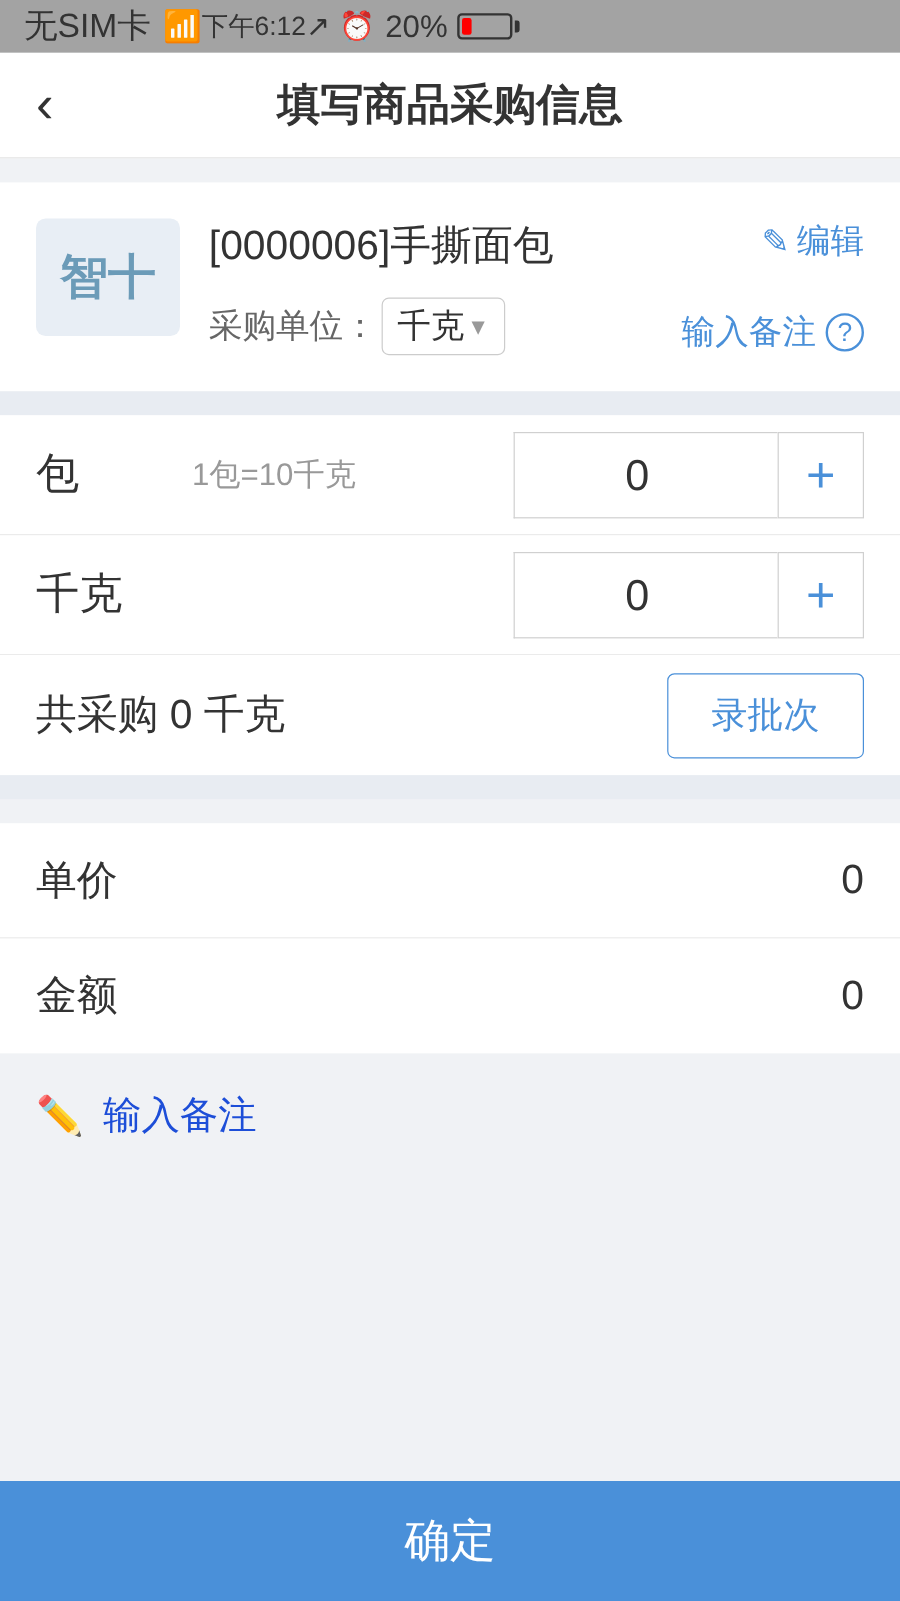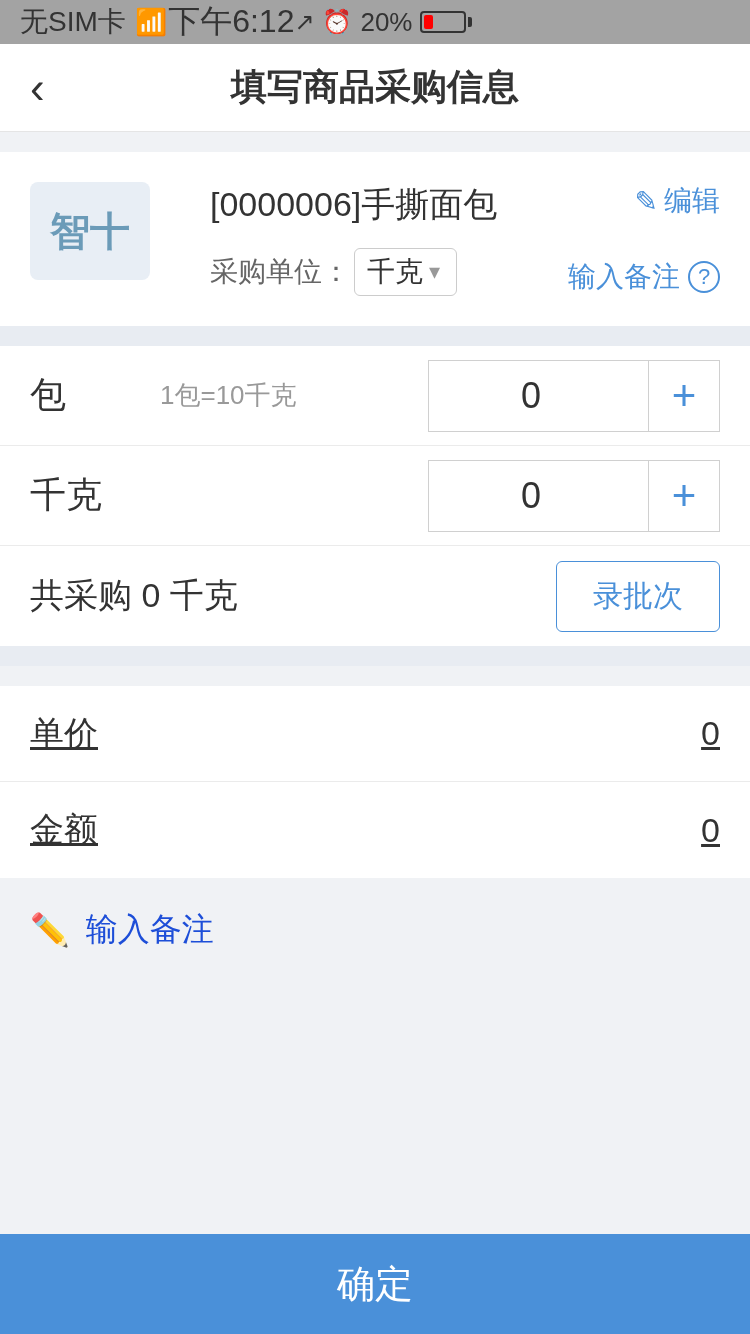--- a/index.html
+++ b/index.html
@@ -90,21 +90,20 @@
     }
     .product-logo {
       font-size: 40px;
       color: #6b9bb8;
       font-weight: bold;
       text-align: center;
       line-height: 1.2;
     }
     .product-info {
       flex: 1;
-      margin-left: 36px;
     }
     .product-name {
       font-size: 34px;
       color: #333;
       font-weight: 500;
       margin-bottom: 20px;
     }
     .product-unit-row {
       display: flex;
       align-items: center;
@@ -231,21 +230,20 @@
       padding: 14px 36px;
       font-size: 30px;
       border-radius: 6px;
       cursor: pointer;
     }
 
     
     .price-section {
       background: #fff;
       margin-top: 20px;
-      text-decoration: underline;
     }
     .price-row {
       display: flex;
       align-items: center;
       justify-content: space-between;
       padding: 0 30px;
       height: 96px;
       border-bottom: 1px solid #ebebeb;
     }
     .price-row:last-child { border-bottom: none; }
@@ -296,21 +294,21 @@
 </head>
 <body>
 
 <div class="main-content">
 
   <div class="status-bar">
     <div class="status-left">
       <span>无SIM卡</span>
       <span class="wifi-icon">📶</span>
     </div>
-    <div style="font-size:32px;font-weight:500;">下午6:12</div>
+    <div style="font-size:22px;font-weight:500;">下午6:12</div>
     <div class="status-right">
       <span style="font-size:24px;">↗</span>
       <span style="font-size:24px;">⏰</span>
       <span style="font-size:26px;">20%</span>
       <div class="battery-icon">
         <div class="battery-body">
           <div class="battery-fill"></div>
         </div>
         <div class="battery-tip"></div>
       </div>

